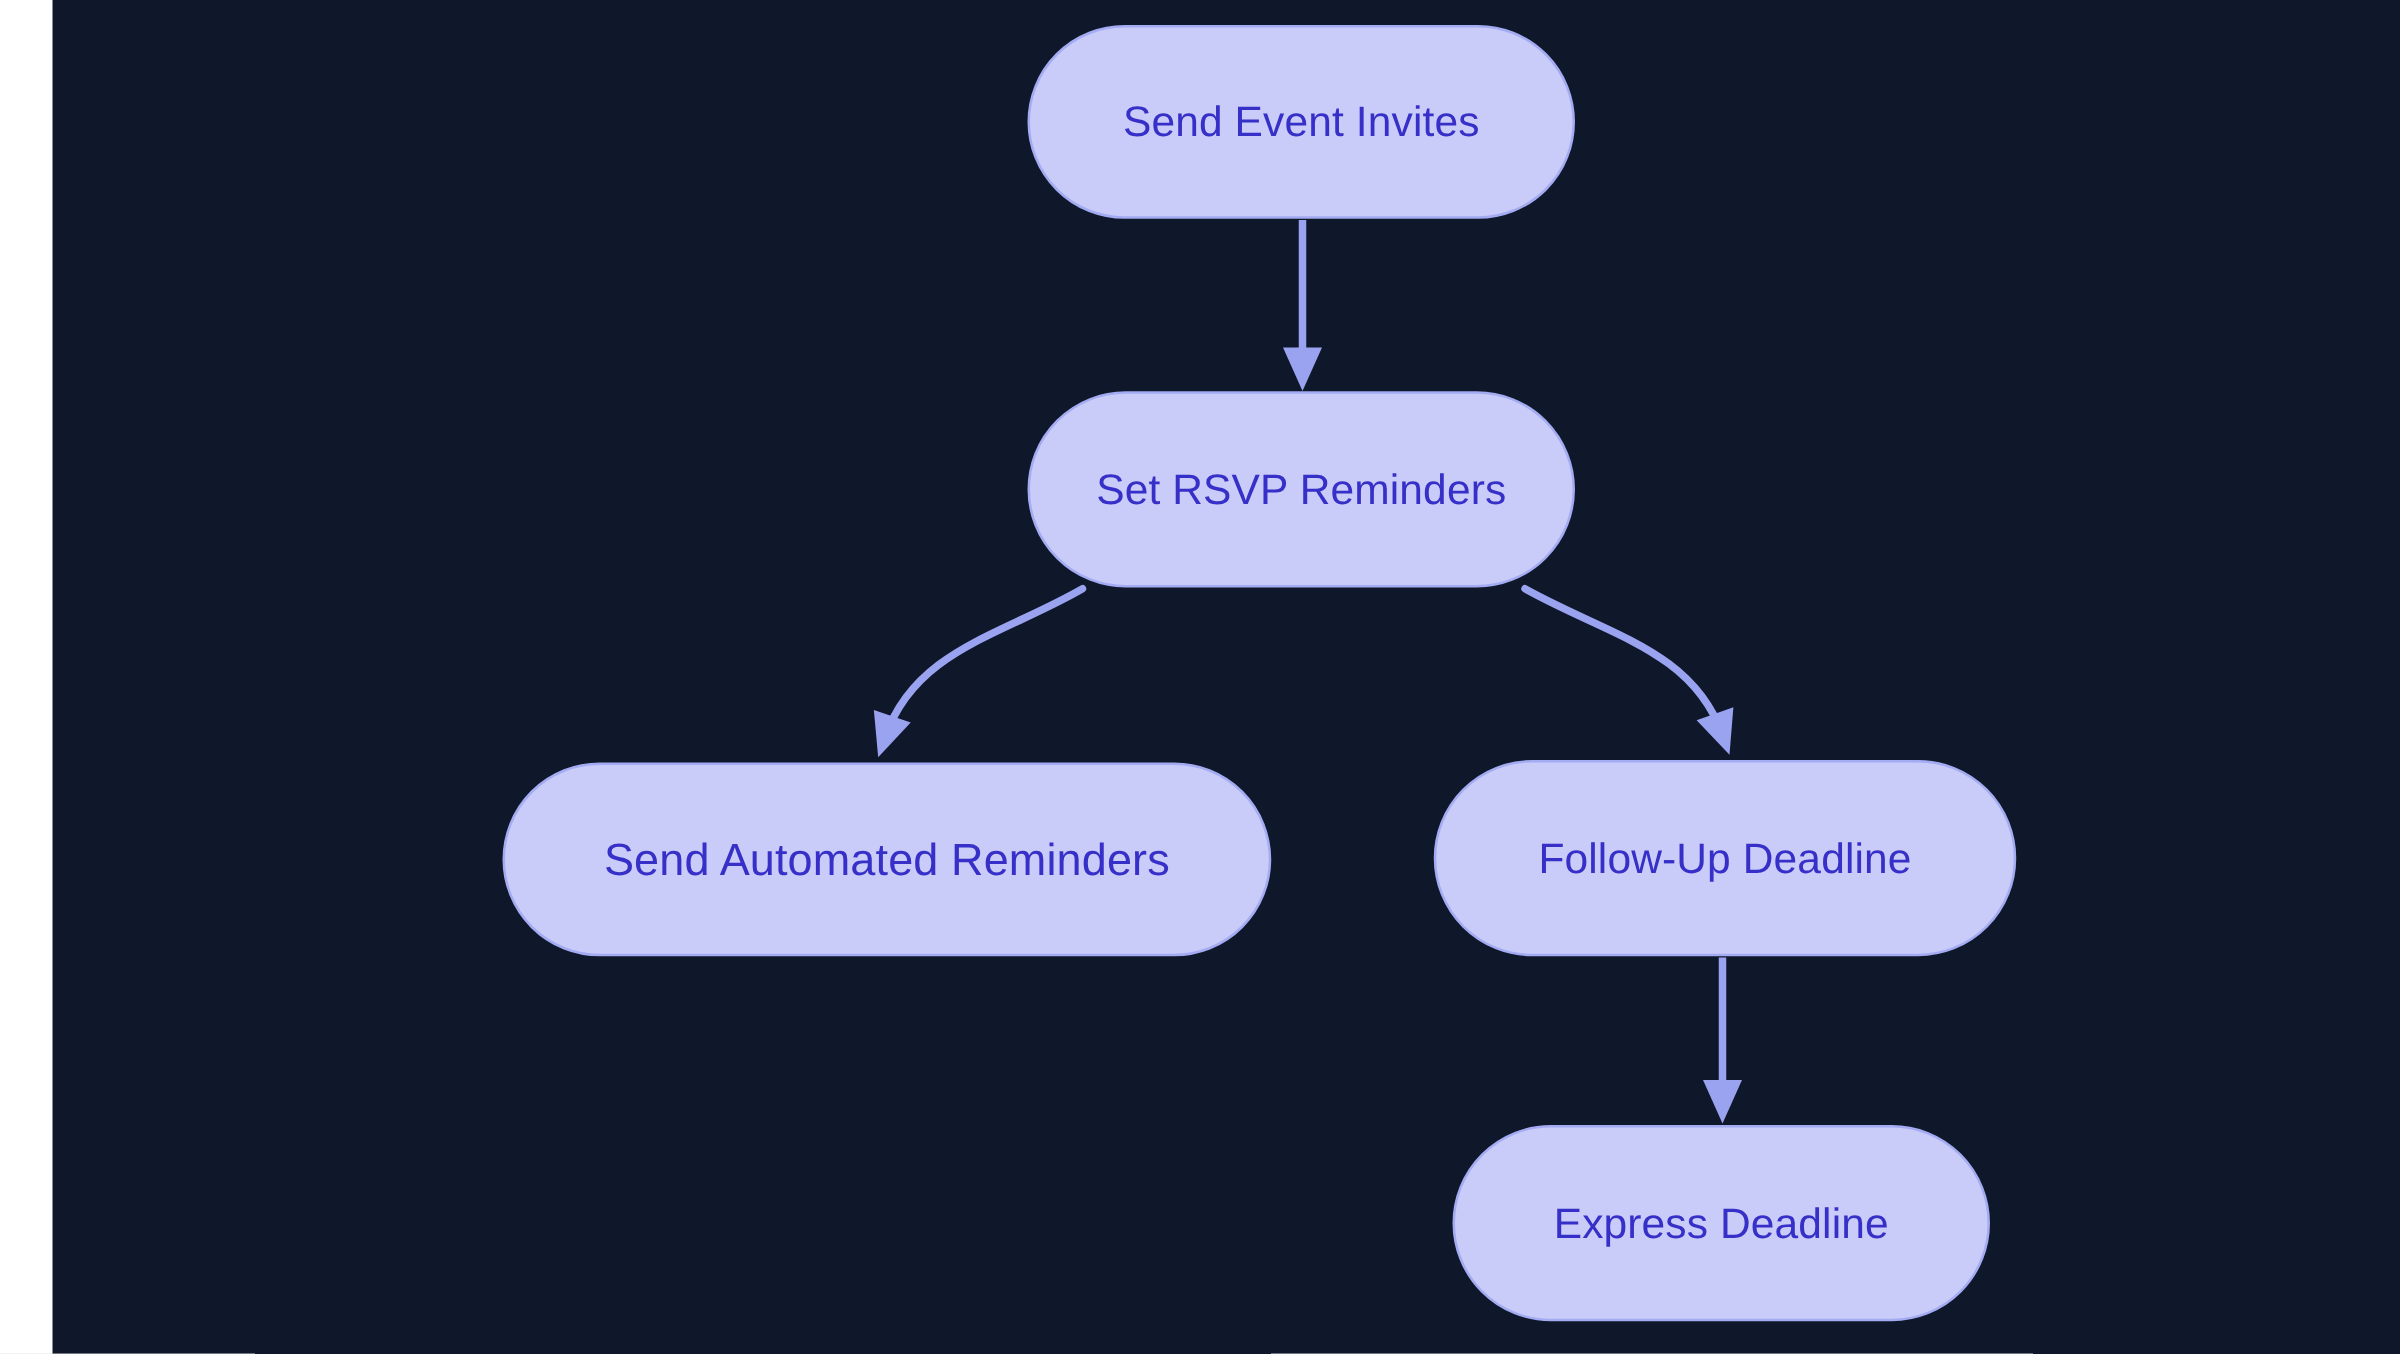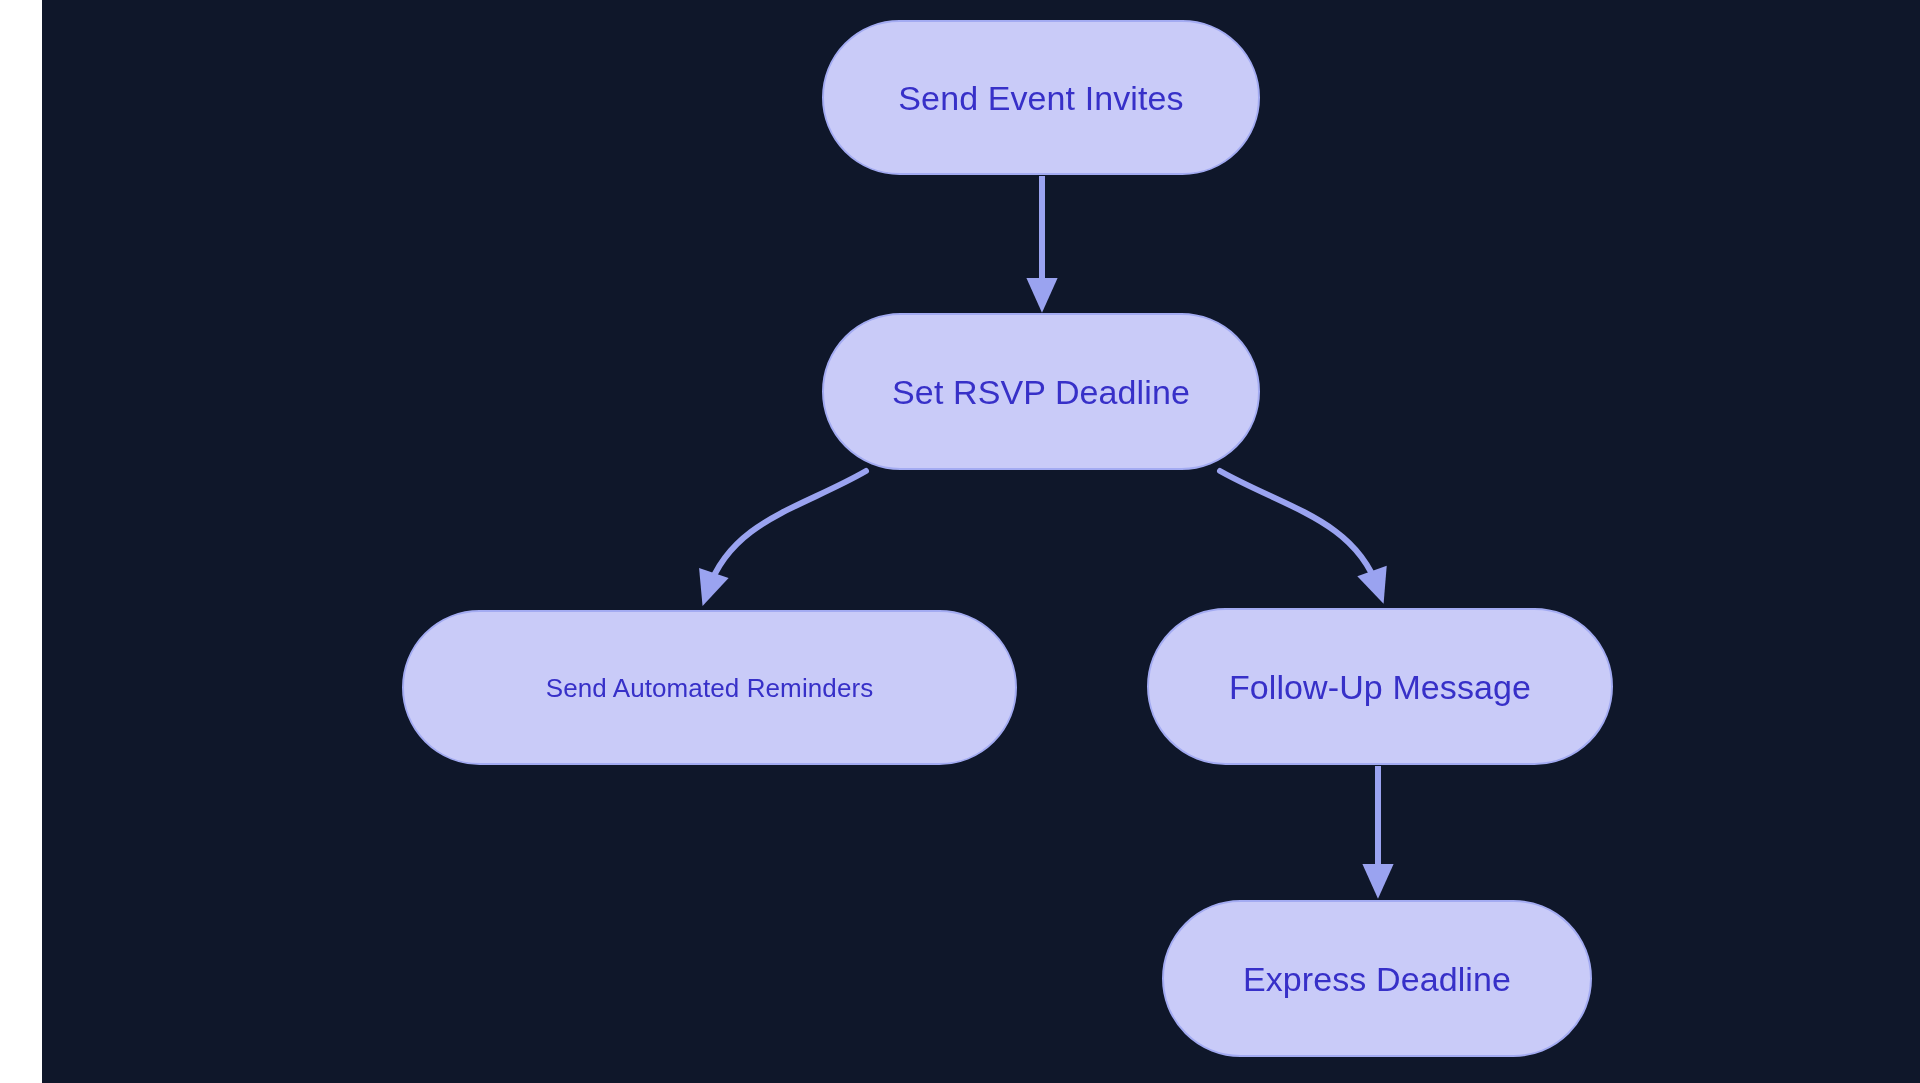--- a/index.html
+++ b/index.html
@@ -70,28 +70,28 @@
     <path d="M 1178,471 C 1244,508 1312,520 1336,588" fill="none" stroke="#9aa3f0" stroke-width="6" stroke-linecap="round" marker-end="url(#arrowhead)"></path>
 
     <path d="M 1336,766 L 1336,882" fill="none" stroke="#9aa3f0" stroke-width="6" marker-end="url(#arrowhead)"></path>
   </svg>
 
   <div class="node" style="left:780px; top:20px; width:438px; height:155px; font-size:34px;">
     <span class="node-label">Send Event Invites</span>
   </div>
 
   <div class="node" style="left:780px; top:313px; width:438px; height:157px; font-size:34px;">
-    <span class="node-label">Set RSVP Deadline</span>
+    <span class="node-label">Set RSVP Reminders</span>
   </div>
 
-  <div class="node" style="left:360px; top:610px; width:615px; height:155px; font-size:26px;justify-content:center;">
+  <div class="node" style="left:360px; top:610px; width:615px; height:155px; font-size:36px;justify-content:center;">
     <span class="node-label">Send Automated Reminders</span>
   </div>
 
   <div class="node" style="left:1105px; top:608px; width:466px; height:157px; font-size:34px;">
-    <span class="node-label">Follow-Up Message</span>
+    <span class="node-label">Follow-Up Deadline</span>
   </div>
 
   <div class="node" style="left:1120px; top:900px; width:430px; height:157px; font-size:34px;">
     <span class="node-label">Express Deadline</span>
   </div>
 
 </div>
 
 </body></html>

